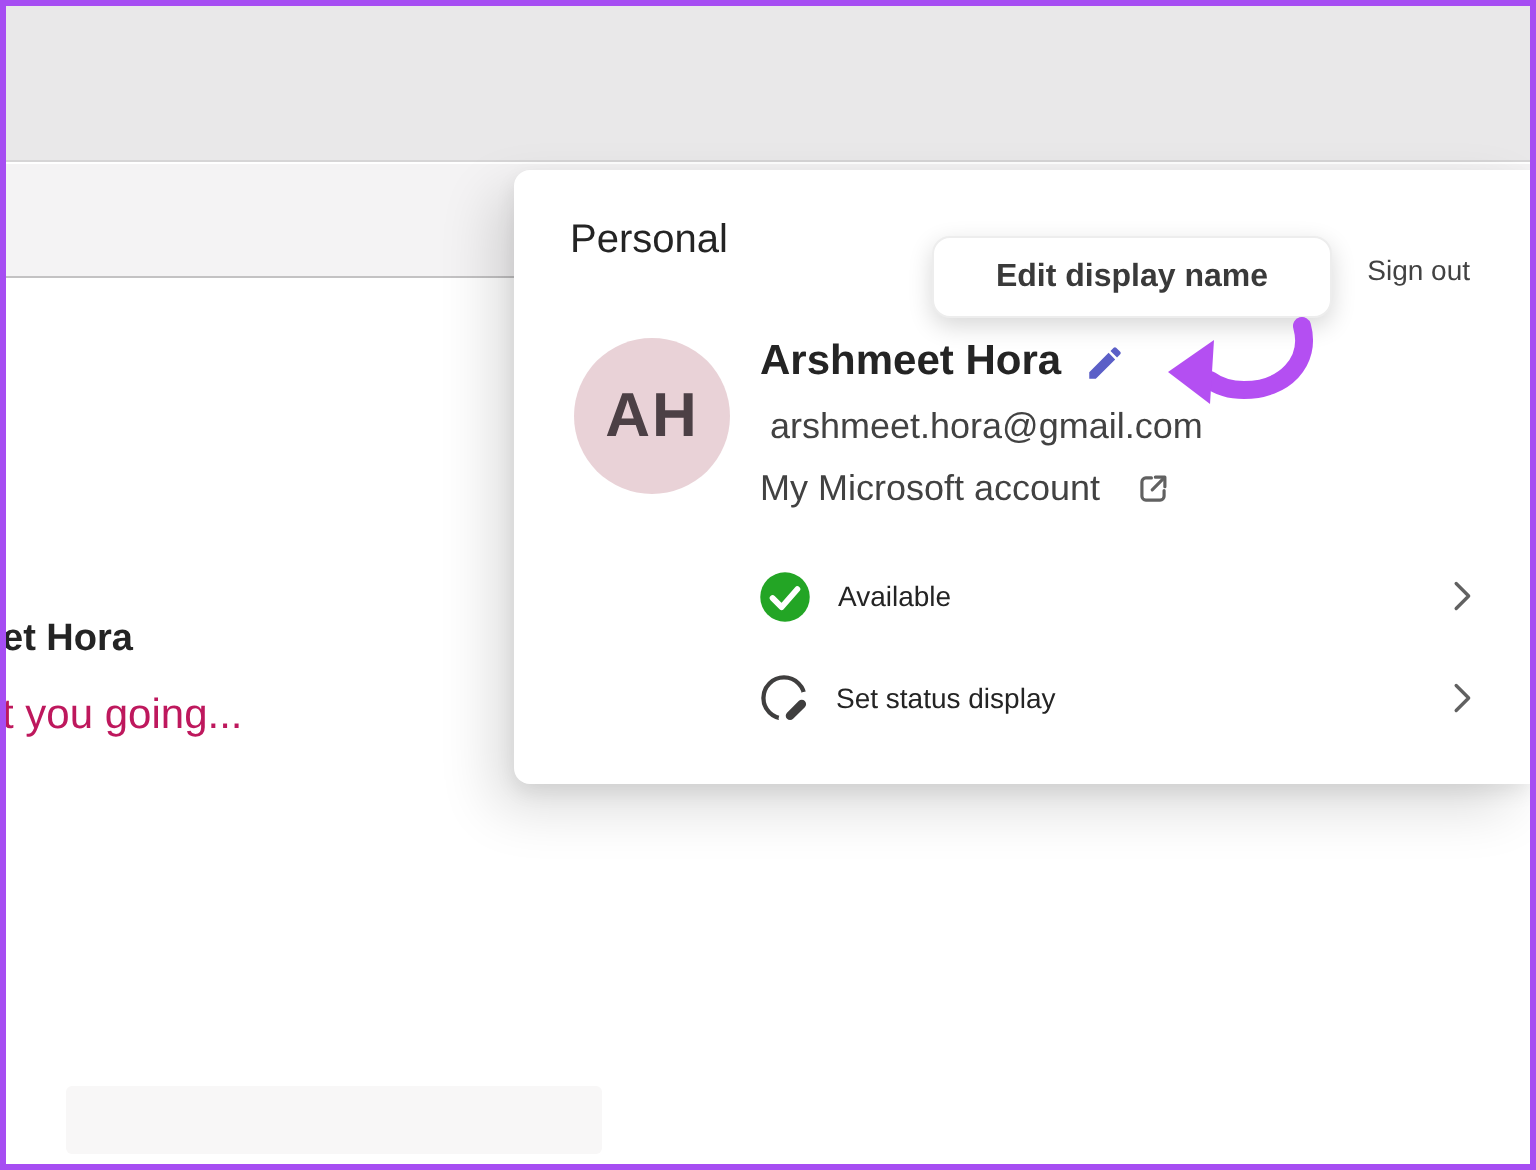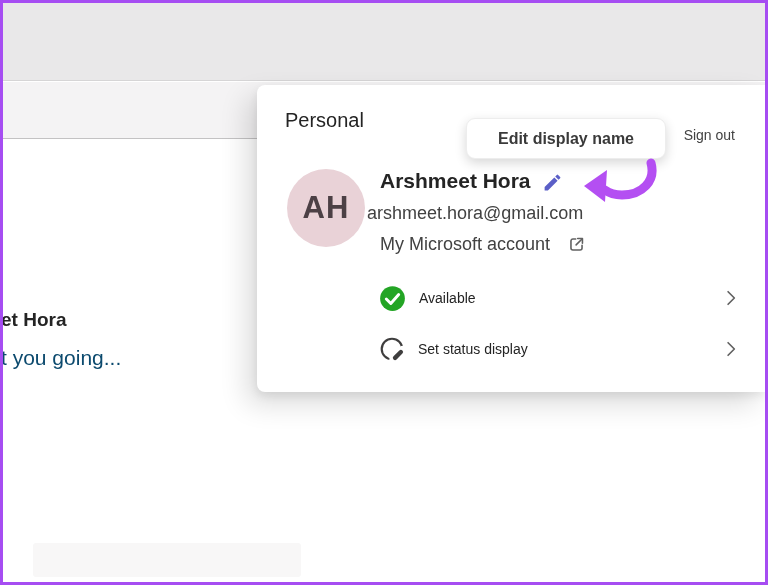--- a/index.html
+++ b/index.html
@@ -61,21 +61,21 @@
   }
 
   
   .bg-greeting {
     position: absolute; left: -2px; top: 306px;
     font-size: 19px; font-weight: 700; color: #242424;
     white-space: nowrap;
   }
   .bg-sub {
     position: absolute; left: -2px; top: 343px;
-    font-size: 21px; color: #0c4a6e;
+    font-size: 21px; color: #be185d;
     white-space: nowrap;
   }
   .bg-inputbox {
     position: absolute; left: 30px; top: 540px;
     width: 268px; height: 34px;
     background: #f8f7f7; border-radius: 3px;
   }
 
   
   .popover {
@@ -98,27 +98,27 @@
   .avatar-lg {
     position: absolute; left: 30px; top: 84px;
     width: 78px; height: 78px; border-radius: 50%;
     background: #e9d2d7;
     color: #4c4045; font-size: 31px; font-weight: 600; letter-spacing: 1px;
     display: flex; align-items: center; justify-content: center;
   }
 
   .name-row {
     position: absolute; left: 123px; top: 84px;
-    display: flex; align-items: flex-end; gap: 11px;
+    display: flex; align-items: center; gap: 11px;
   }
   .name-row .name { font-size: 21px; font-weight: 700; color: #242424; }
   .edit-pencil { width: 21px; height: 21px; cursor: pointer; }
 
   .email-line {
-    position: absolute; left: 110px; top: 118px;
+    position: absolute; left: 128px; top: 118px;
     font-size: 18px; color: #424242;
   }
   .account-row {
     position: absolute; left: 123px; top: 149px;
     display: flex; align-items: center; gap: 17px; cursor: pointer;
   }
   .account-row span { font-size: 18px; color: #424242; }
 
   .status-row {
     position: absolute; left: 122px; right: 16px; height: 44px;

